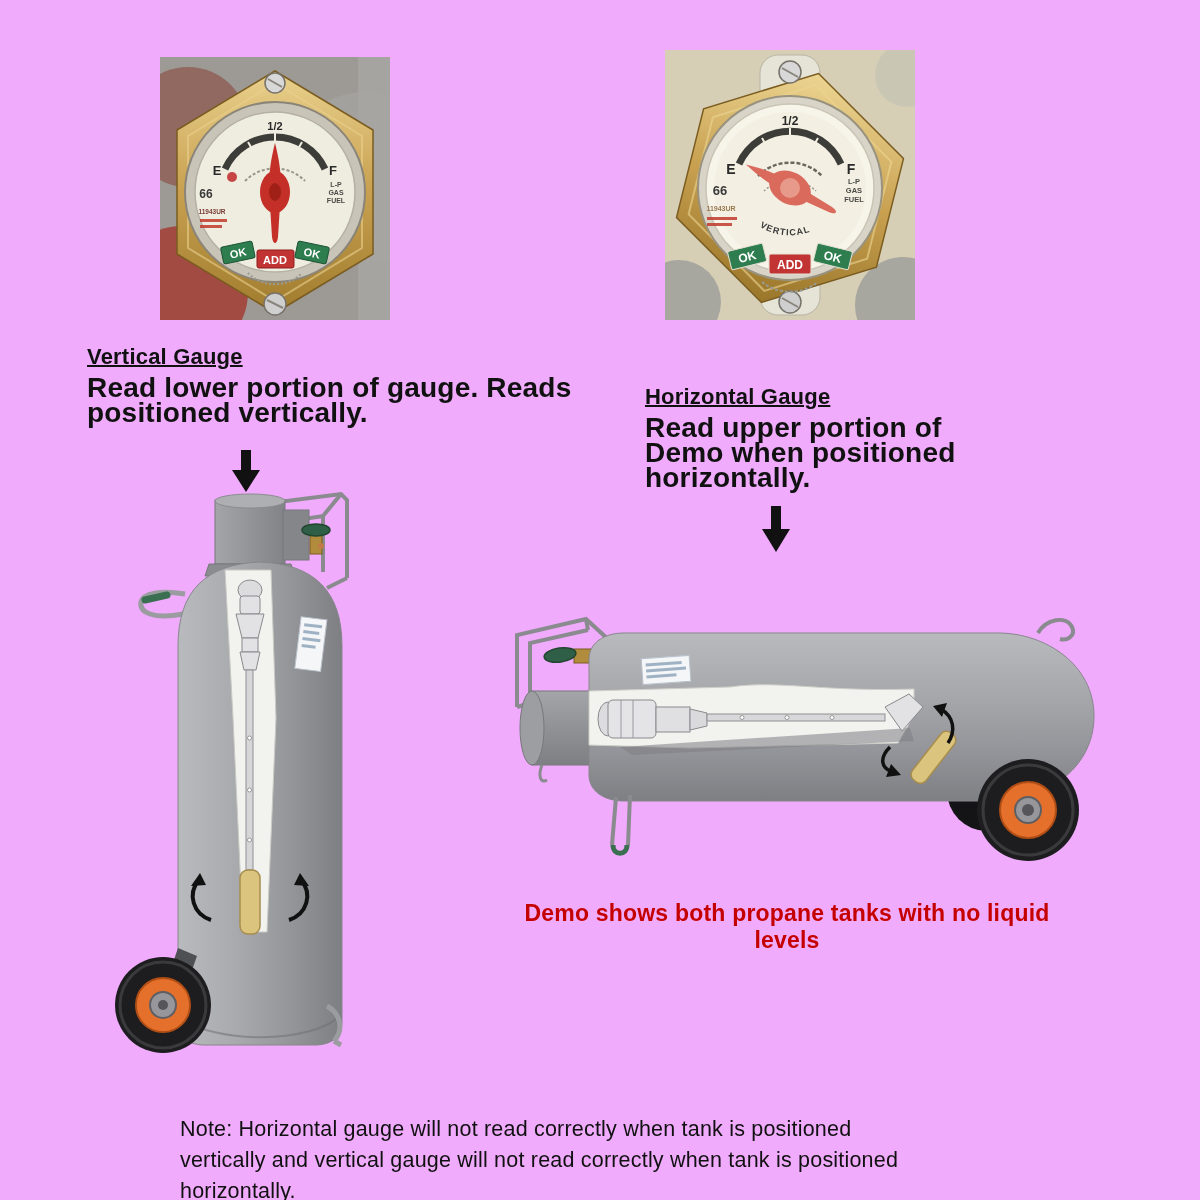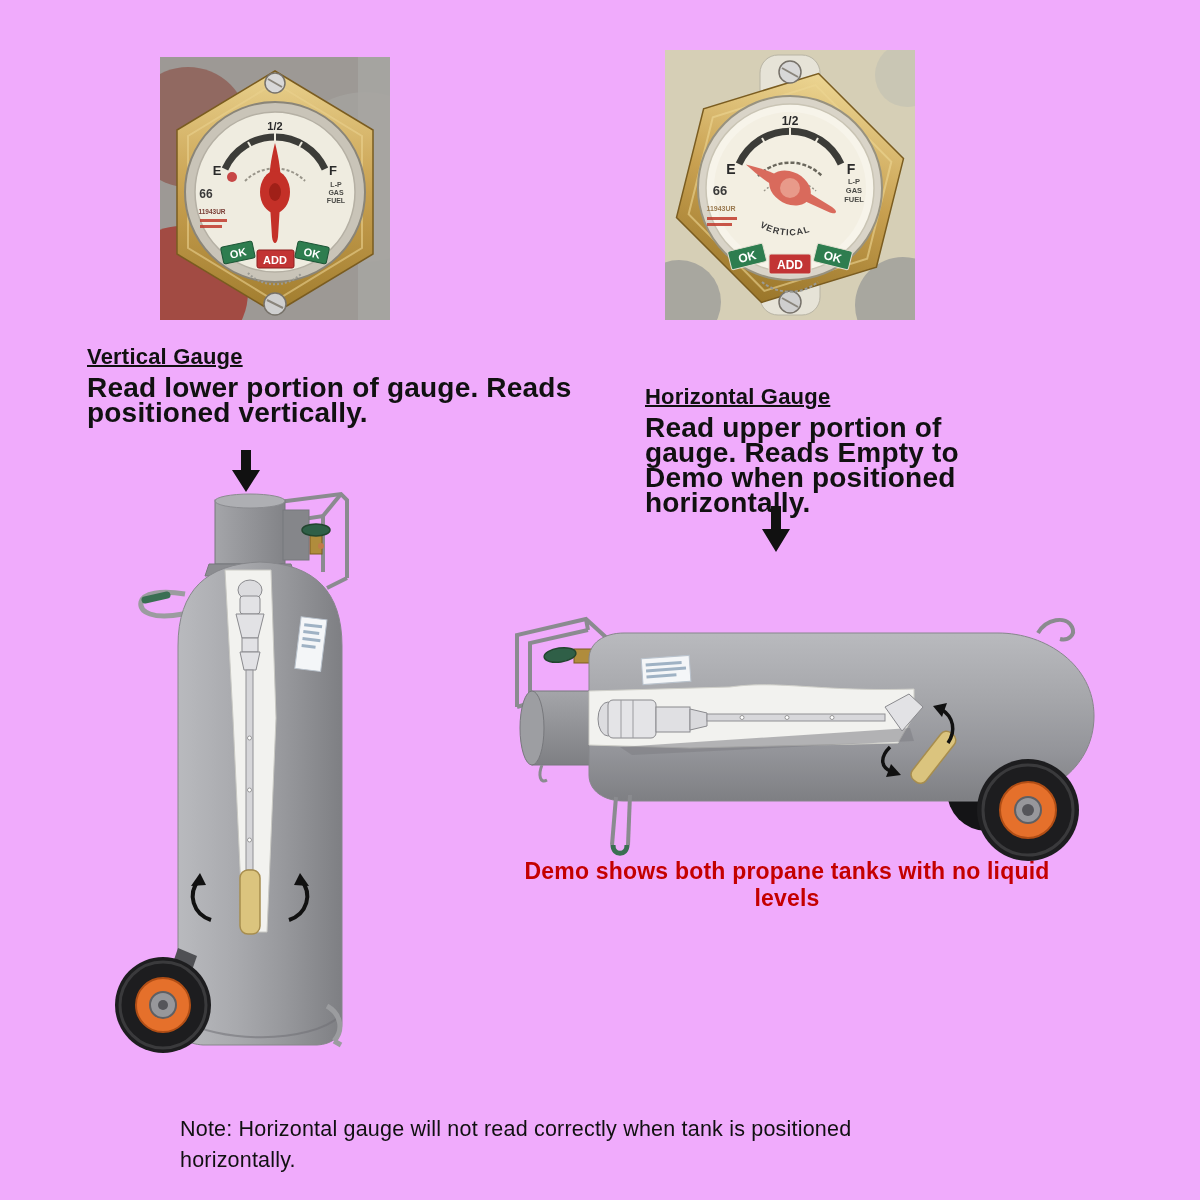--- a/index.html
+++ b/index.html
@@ -12,21 +12,21 @@
   .photo-right{left:665px;top:50px;width:250px;height:270px;}
   .tblock{position:absolute;font-weight:bold;letter-spacing:.2px;}
   .vb{left:87px;top:344px;width:440px;}
   .hb{left:645px;top:384px;width:330px;}
   .tb-title{font-size:22px;text-decoration:underline;text-decoration-thickness:2px;margin-bottom:5px;}
   .tb-line{font-size:28px;line-height:25px;white-space:nowrap;}
   .arrow1{left:232px;top:450px;}
   .arrow2{left:762px;top:506px;}
   .vtank{left:95px;top:478px;width:300px;height:600px;}
   .htank{left:490px;top:595px;width:620px;height:290px;}
-  .demo{left:480px;top:858px;width:614px;text-align:center;font-weight:bold;
+  .demo{left:480px;top:900px;width:614px;text-align:center;font-weight:bold;
         font-size:23px;line-height:27px;color:#c40000;letter-spacing:.2px;}
   .note{left:180px;top:1080px;width:920px;font-weight:normal;font-size:21.5px;
         line-height:31px;letter-spacing:.2px;margin-top:34px;}
   svg text{font-family:"Liberation Sans",sans-serif;font-weight:bold;}
 </style>
 </head>
 <body>
 
 <div class="canvas">
 
@@ -157,21 +157,20 @@
 
   <div class="tblock vb">
     <div class="tb-title">Vertical Gauge</div>
     <div class="tb-line">Read lower portion of gauge. Reads</div>
     <div class="tb-line">positioned vertically.</div>
   </div>
 
   <div class="tblock hb">
     <div class="tb-title">Horizontal Gauge</div>
     <div class="tb-line">Read upper portion of</div>
-    <div class="tb-line">gauge. Reads Empty to</div>
     <div class="tb-line">Demo when positioned</div>
     <div class="tb-line">horizontally.</div>
   </div>
 
   <svg class="abs arrow1" width="28" height="42" viewBox="0 0 28 42">
     <polygon points="9,0 19,0 19,20 28,20 14,42 0,20 9,20" fill="#111"></polygon>
   </svg>
   <svg class="abs arrow2" width="28" height="46" viewBox="0 0 28 46">
     <polygon points="9,0 19,0 19,23 28,23 14,46 0,23 9,23" fill="#111"></polygon>
   </svg>
@@ -332,16 +331,17 @@
     </g>
   </svg>
 
   <div class="abs demo">
     <div>Demo shows both propane tanks with no liquid</div>
     <div>levels</div>
   </div>
 
   <div class="abs note">
     <div>Note: Horizontal gauge will not read correctly when tank is positioned</div>
+    <div>vertically and vertical gauge will not read correctly when tank is positioned</div>
     <div>horizontally.</div>
   </div>
 
 </div>
 
 </body></html>

